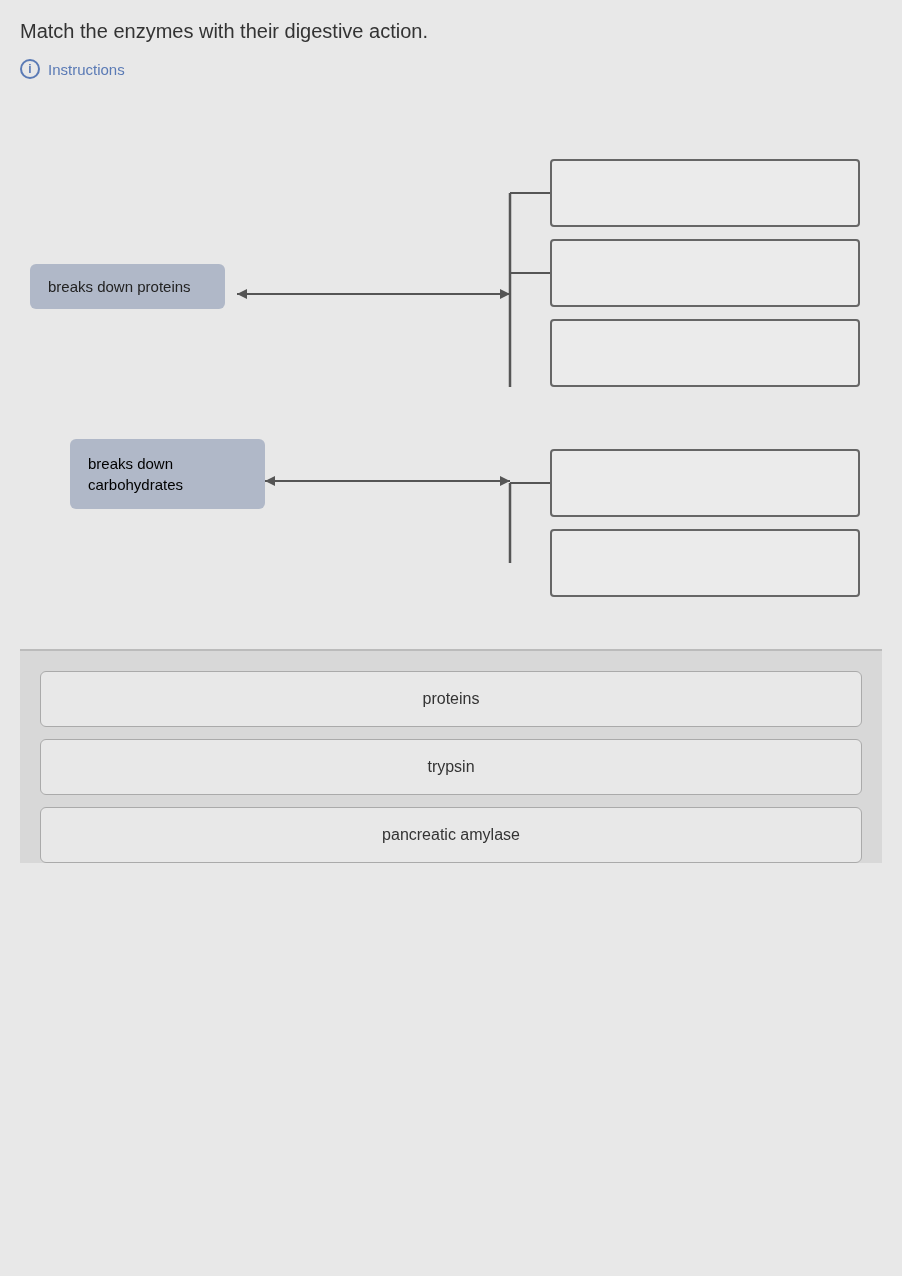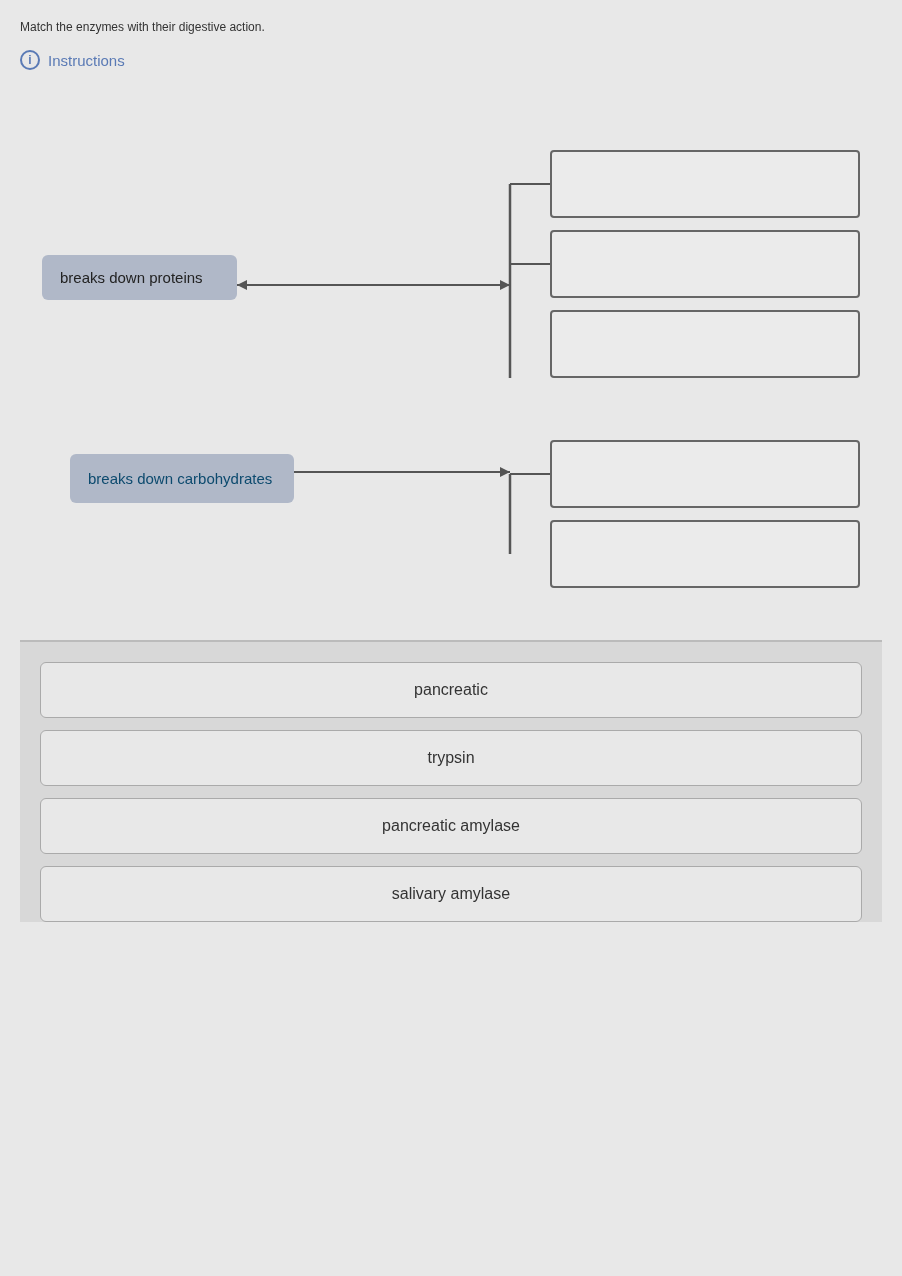--- a/index.html
+++ b/index.html
@@ -11,21 +11,21 @@
     body {
       background-color: #e8e8e8;
       font-family: Arial, sans-serif;
       width: 902px;
       min-height: 1276px;
       padding: 20px;
       color: #333;
     }
 
     .page-title {
-      font-size: 12px;
+      font-size: 20px;
       margin-bottom: 16px;
       font-weight: normal;
     }
 
     .instructions-row {
       display: flex;
       align-items: center;
       gap: 8px;
       margin-bottom: 30px;
       color: #5a7ab5;
@@ -49,42 +49,41 @@
     
     .diagram-container {
       position: relative;
       width: 860px;
       height: 500px;
       margin-bottom: 40px;
     }
 
     .diag-label-proteins {
       position: absolute;
-      left: 22px;
+      left: 10px;
       top: 155px;
       background-color: #b0b8c8;
       border-radius: 6px;
       padding: 14px 18px;
       font-size: 15px;
       color: #222;
       width: 195px;
     }
 
     .diag-label-carbs {
       position: absolute;
       left: 50px;
       top: 330px;
       background-color: #b0b8c8;
       border-radius: 6px;
       padding: 14px 18px;
       font-size: 15px;
-      color: #0c4a6e;
-      width: 224px;
+      color: #000000;
+      width: 195px;
       line-height: 1.4;
-      margin-top: 24px;
     }
 
     .diag-slot {
       position: absolute;
       width: 310px;
       height: 68px;
       border: 2px solid #666;
       background-color: #ebebeb;
       border-radius: 4px;
     }
@@ -163,29 +162,26 @@
   <div class="diag-slot slot3"></div>
 
   <div class="diag-slot slot4"></div>
   <div class="diag-slot slot5"></div>
 
 </div>
 
 <div class="choices-section">
 
   <div class="choice-item">
-    <span>pancreatic</span>
+    <span>proteins</span>
   </div>
 
   <div class="choice-item">
     <span>trypsin</span>
   </div>
 
   <div class="choice-item">
     <span>pancreatic amylase</span>
   </div>
 
-  <div class="choice-item">
-    <span>salivary amylase</span>
-  </div>
 
 
 </div>
 
 </body></html>

